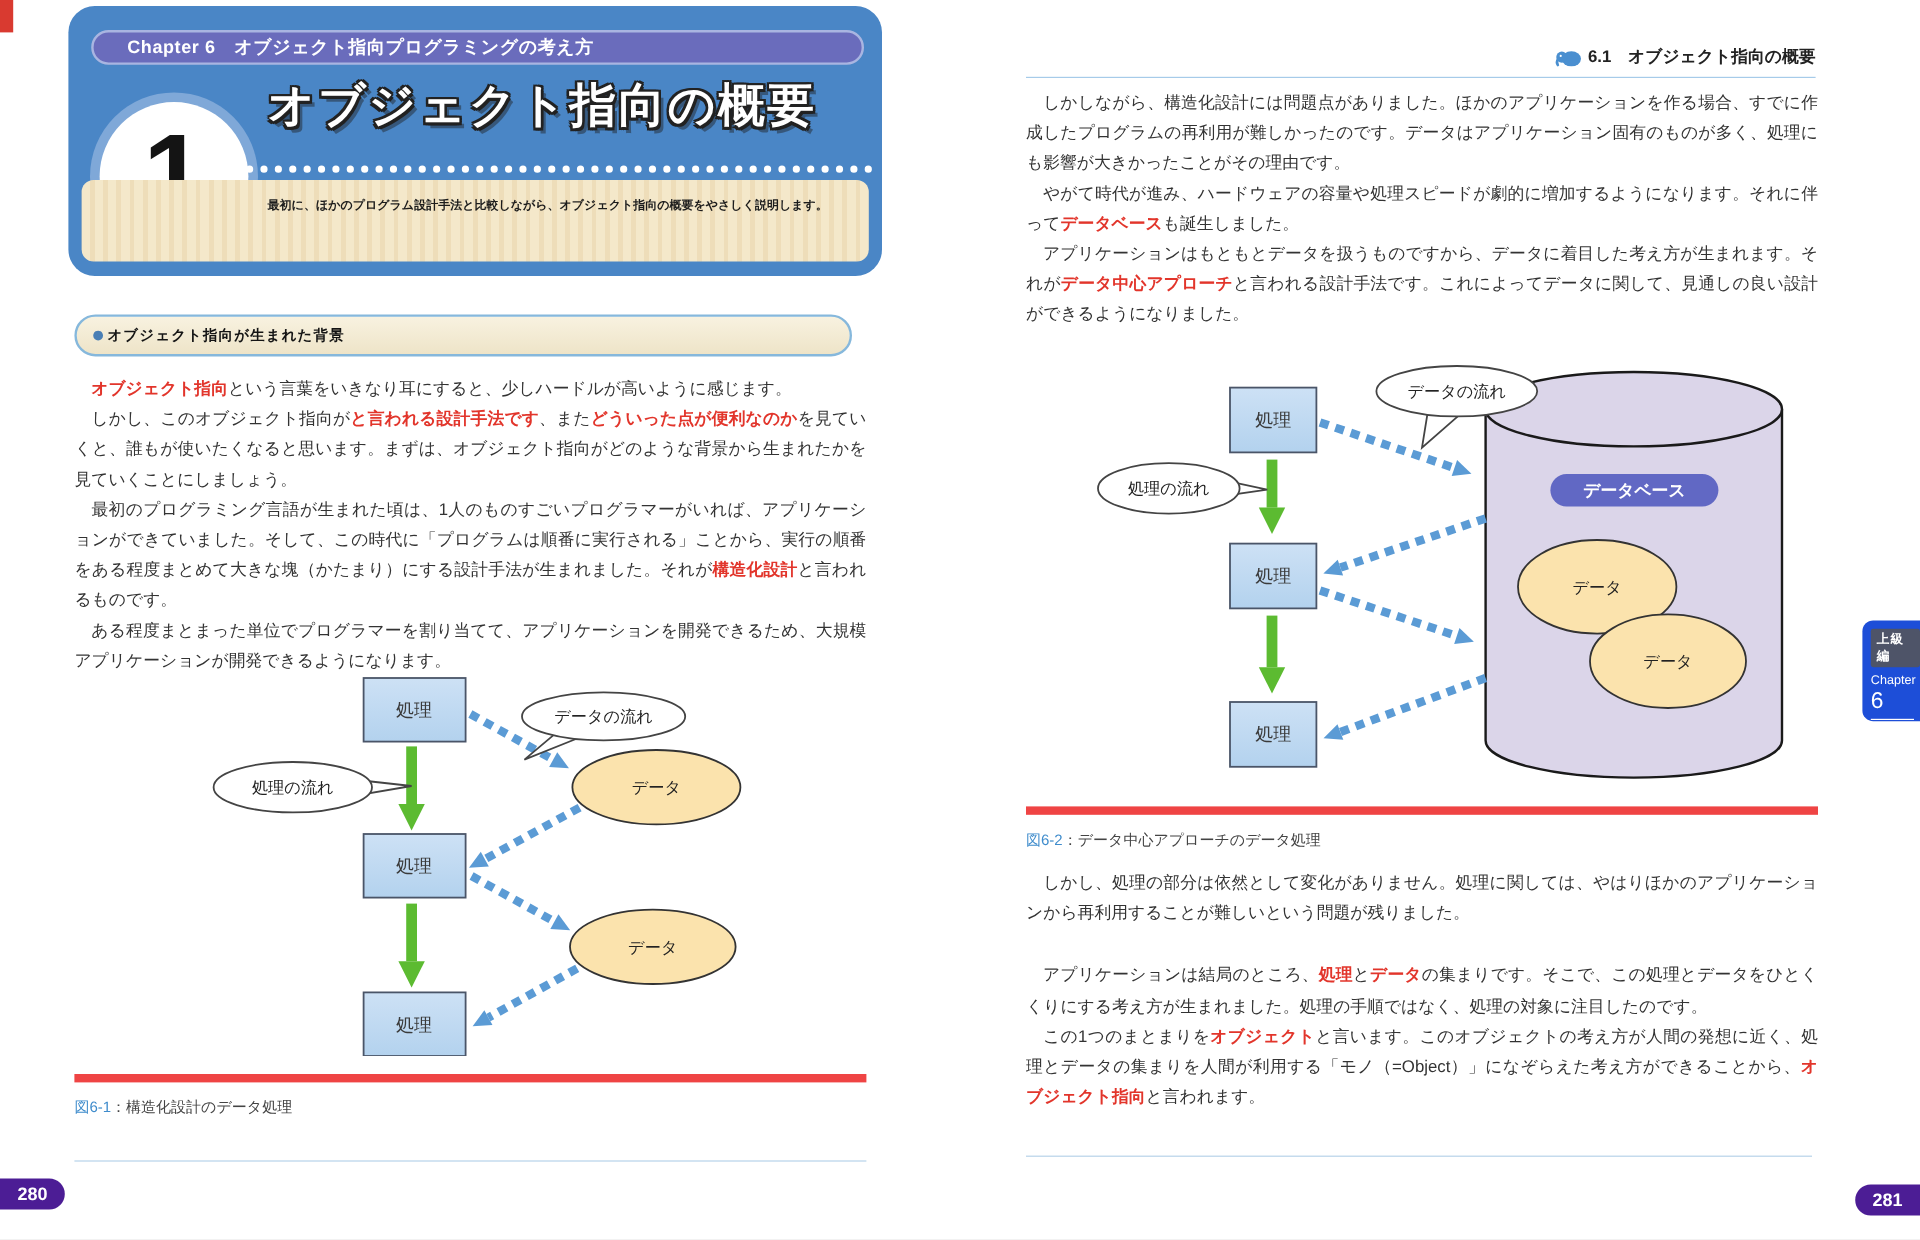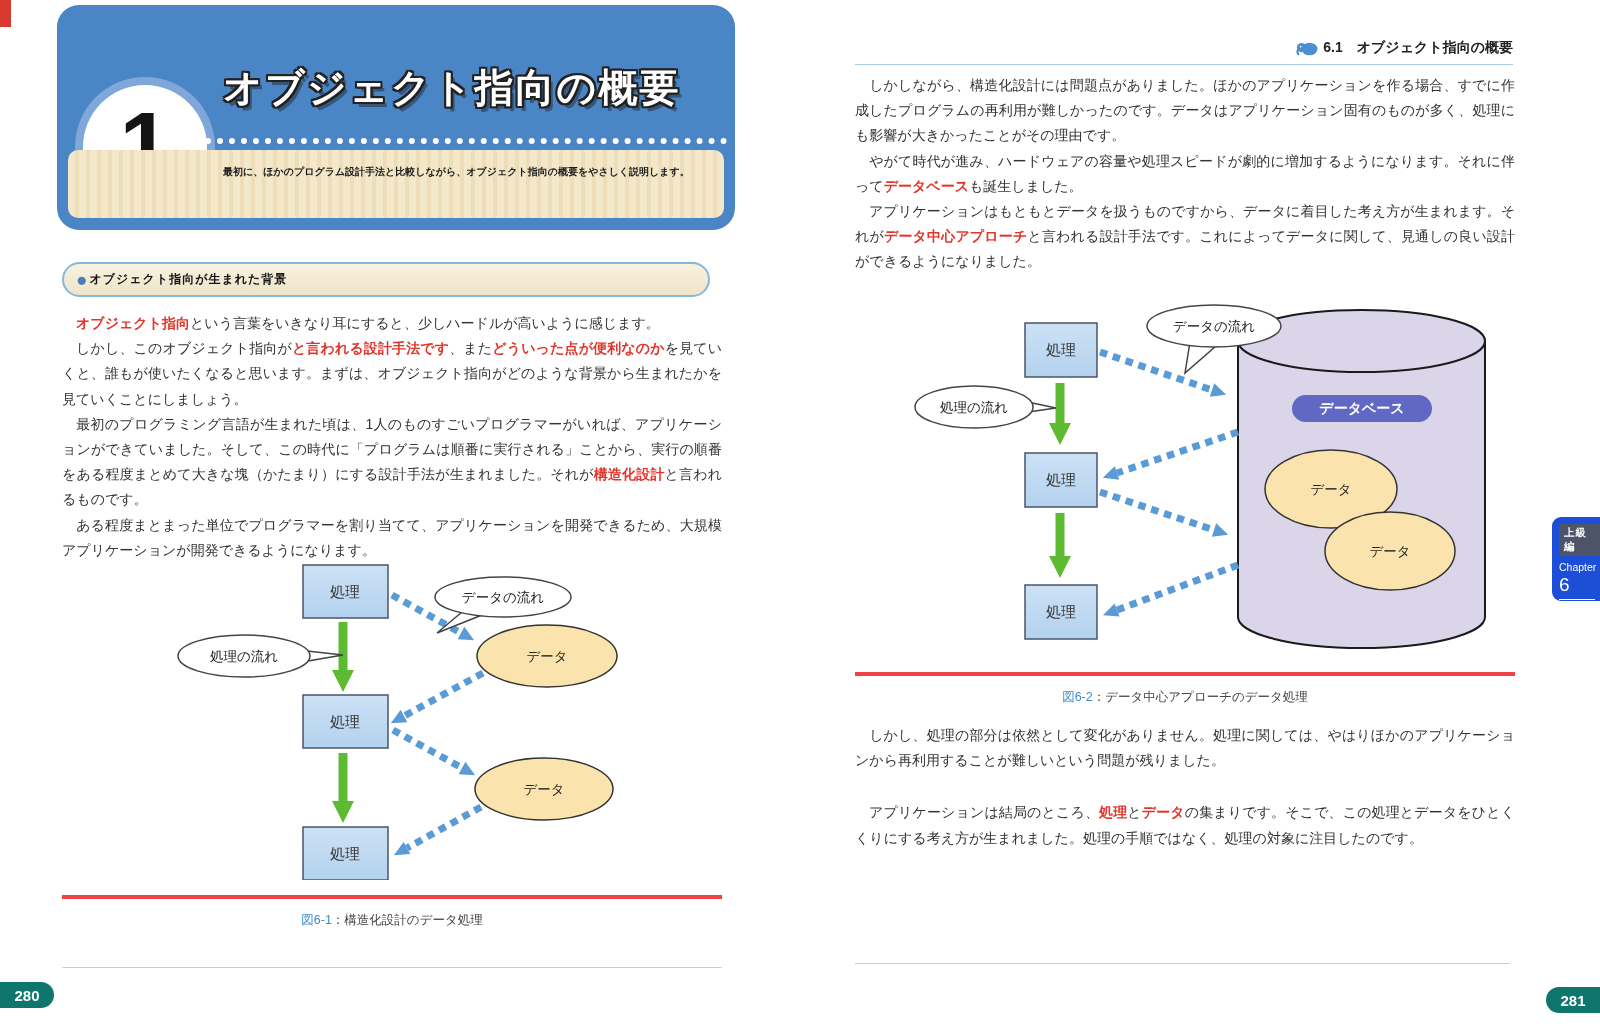--- a/index.html
+++ b/index.html
@@ -56,38 +56,38 @@
   .body-text p{margin:0;}
   .body-left{left:62px;top:311px;width:660px;}
   .body-right-top{left:855px;top:73px;width:660px;}
   .body-right-bottom{left:855px;top:723px;width:660px;}
   .body-right-bottom p.gap{margin-top:27px;}
   .rt{color:#e2352b;font-weight:bold;}
 
   
   .fig1-wrap{left:150px;top:540px;width:500px;height:340px;}
   .fig2-wrap{left:880px;top:280px;width:640px;height:380px;}
-  .fig-caption{border-top:4px solid #ef4444;padding-top:13px;font-size:12.5px;color:#444;text-align:center;}
+  .fig-caption{border-top:7px solid #ef4444;padding-top:13px;font-size:12.5px;color:#444;}
   .fig-caption .cap-label{color:#3f8ccc;}
   .fig1-caption{left:62px;top:895px;width:660px;}
   .fig2-caption{left:855px;top:672px;width:660px;}
 
   
   .right-header{
     left:855px;top:40px;width:658px;height:25px;border-bottom:1px solid #a6cbe9;
     display:flex;justify-content:flex-end;align-items:center;gap:4px;
     font-size:14px;font-weight:bold;color:#222;padding-bottom:8px;
   }
 
   
   .footer-line{height:1px;background:#b7d3e9;}
   .footer-line-left{left:62px;top:967px;width:660px;}
   .footer-line-right{left:855px;top:963px;width:655px;}
   .page-pill{
-    width:54px;height:26px;background:#0f766e;color:#fff;font-weight:bold;font-size:15px;
+    width:54px;height:26px;background:#4c1d95;color:#fff;font-weight:bold;font-size:15px;
     display:flex;align-items:center;justify-content:center;
   }
   .pill-left{left:0;top:982px;border-radius:0 14px 14px 0;}
   .pill-right{left:1546px;top:987px;border-radius:14px 0 0 14px;}
 
   
   .side-tab{
     left:1552px;top:517px;width:48px;height:84px;background:#1d4ed8;border-radius:9px 0 0 9px;
     padding:7px 0 0 7px;color:#fff;
   }
@@ -107,20 +107,21 @@
   .dbtext{font-size:14px;font-weight:bold;fill:#fff;text-anchor:middle;}
 </style>
 </head>
 <body>
 
 <div class="spread">
 
   <div class="abs red-corner"></div>
 
   <div class="abs chapter-header">
+    <div class="chapter-badge">Chapter 6　オブジェクト指向プログラミングの考え方</div>
     <div class="num-circle">
       <div class="inner">
         <span class="num">1</span>
       </div>
     </div>
     <div class="big-title">オブジェクト指向の概要</div>
     <div class="dotted-line"></div>
     <div class="subtitle-box">
       <div class="subtitle-text">最初に、ほかのプログラム設計手法と比較しながら、オブジェクト指向の概要をやさしく説明します。</div>
     </div>
@@ -253,20 +254,21 @@
     </svg>
   </div>
 
   <div class="abs fig-caption fig2-caption">
     <span class="cap-label">図6-2</span><span>：データ中心アプローチのデータ処理</span>
   </div>
 
   <div class="abs body-text body-right-bottom">
     <p><span>　しかし、処理の部分は依然として変化がありません。処理に関しては、やはりほかのアプリケーションから再利用することが難しいという問題が残りました。</span></p>
     <p class="gap"><span>　アプリケーションは結局のところ、</span><span class="rt">処理</span><span>と</span><span class="rt">データ</span><span>の集まりです。そこで、この処理とデータをひとくくりにする考え方が生まれました。処理の手順ではなく、処理の対象に注目したのです。</span></p>
+    <p><span>　この1つのまとまりを</span><span class="rt">オブジェクト</span><span>と言います。このオブジェクトの考え方が人間の発想に近く、処理とデータの集まりを人間が利用する「モノ（=Object）」になぞらえた考え方ができることから、</span><span class="rt">オブジェクト指向</span><span>と言われます。</span></p>
   </div>
 
   <div class="abs side-tab">
     <span class="tab-level">上級編</span>
     <div class="tab-chapter">Chapter</div>
     <div class="tab-num">6</div>
   </div>
 
   <div class="abs footer-line footer-line-right"></div>
   <div class="abs page-pill pill-right">281</div>

